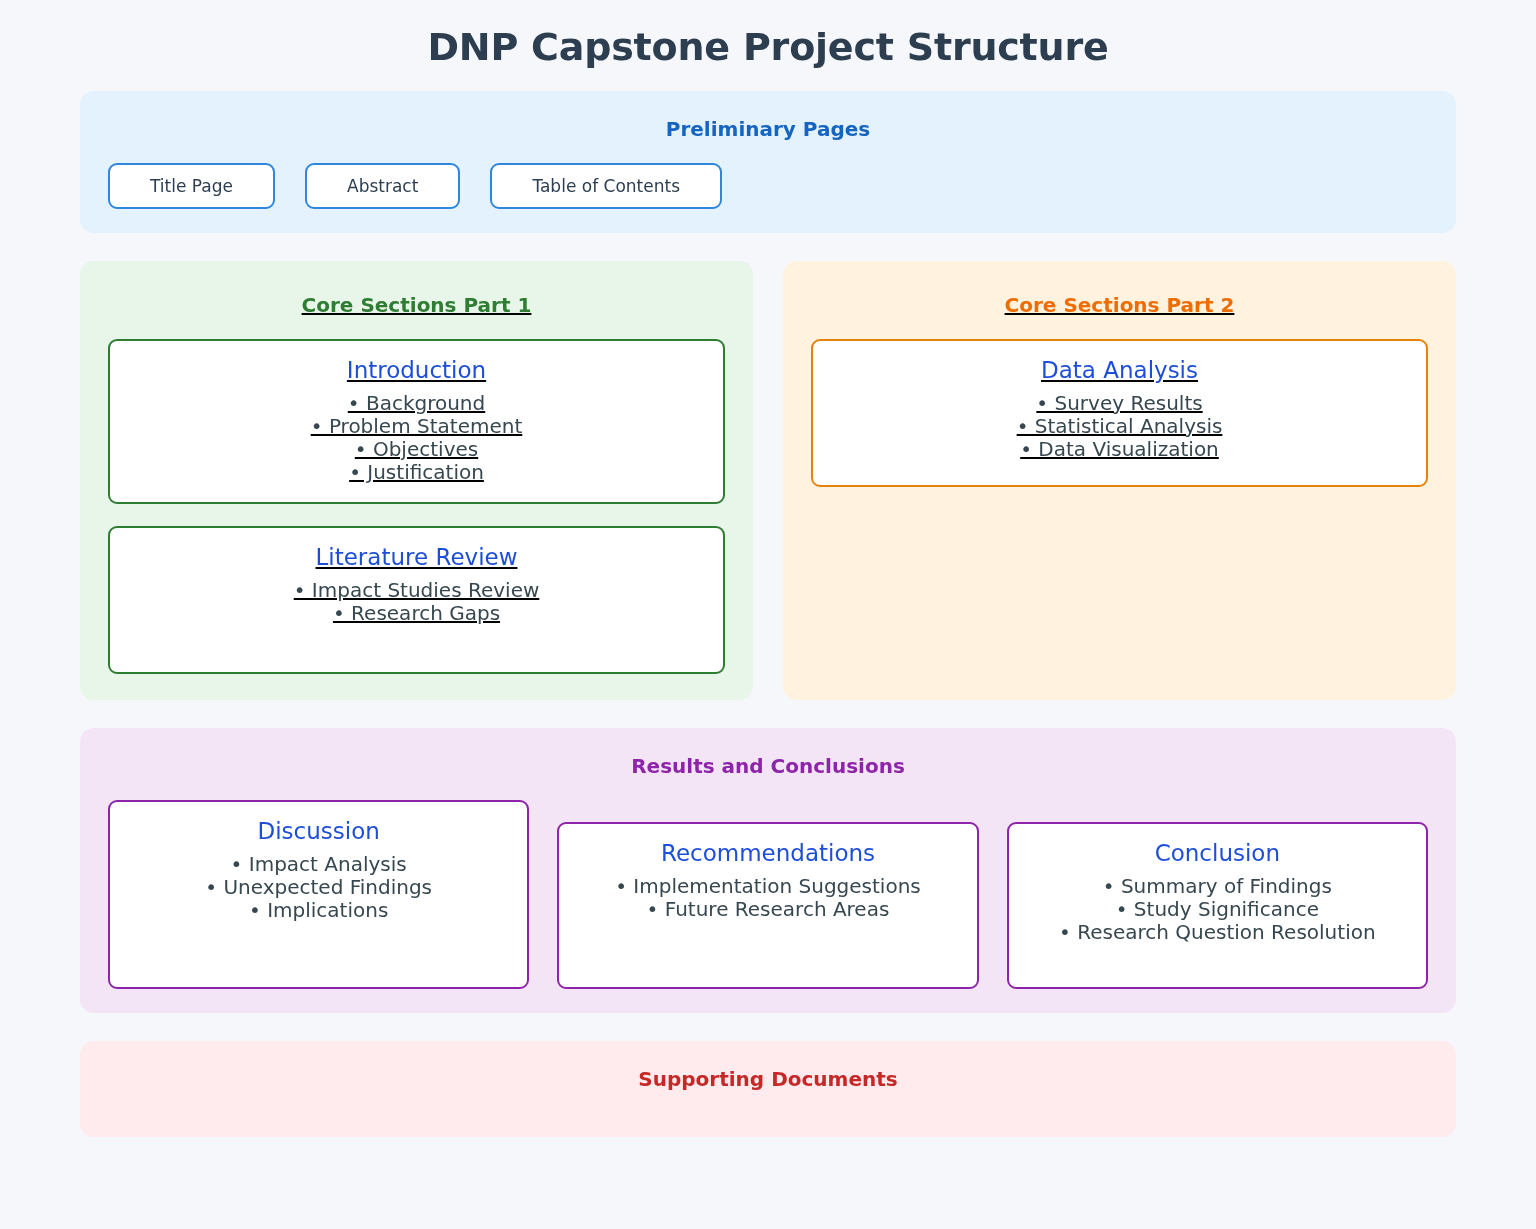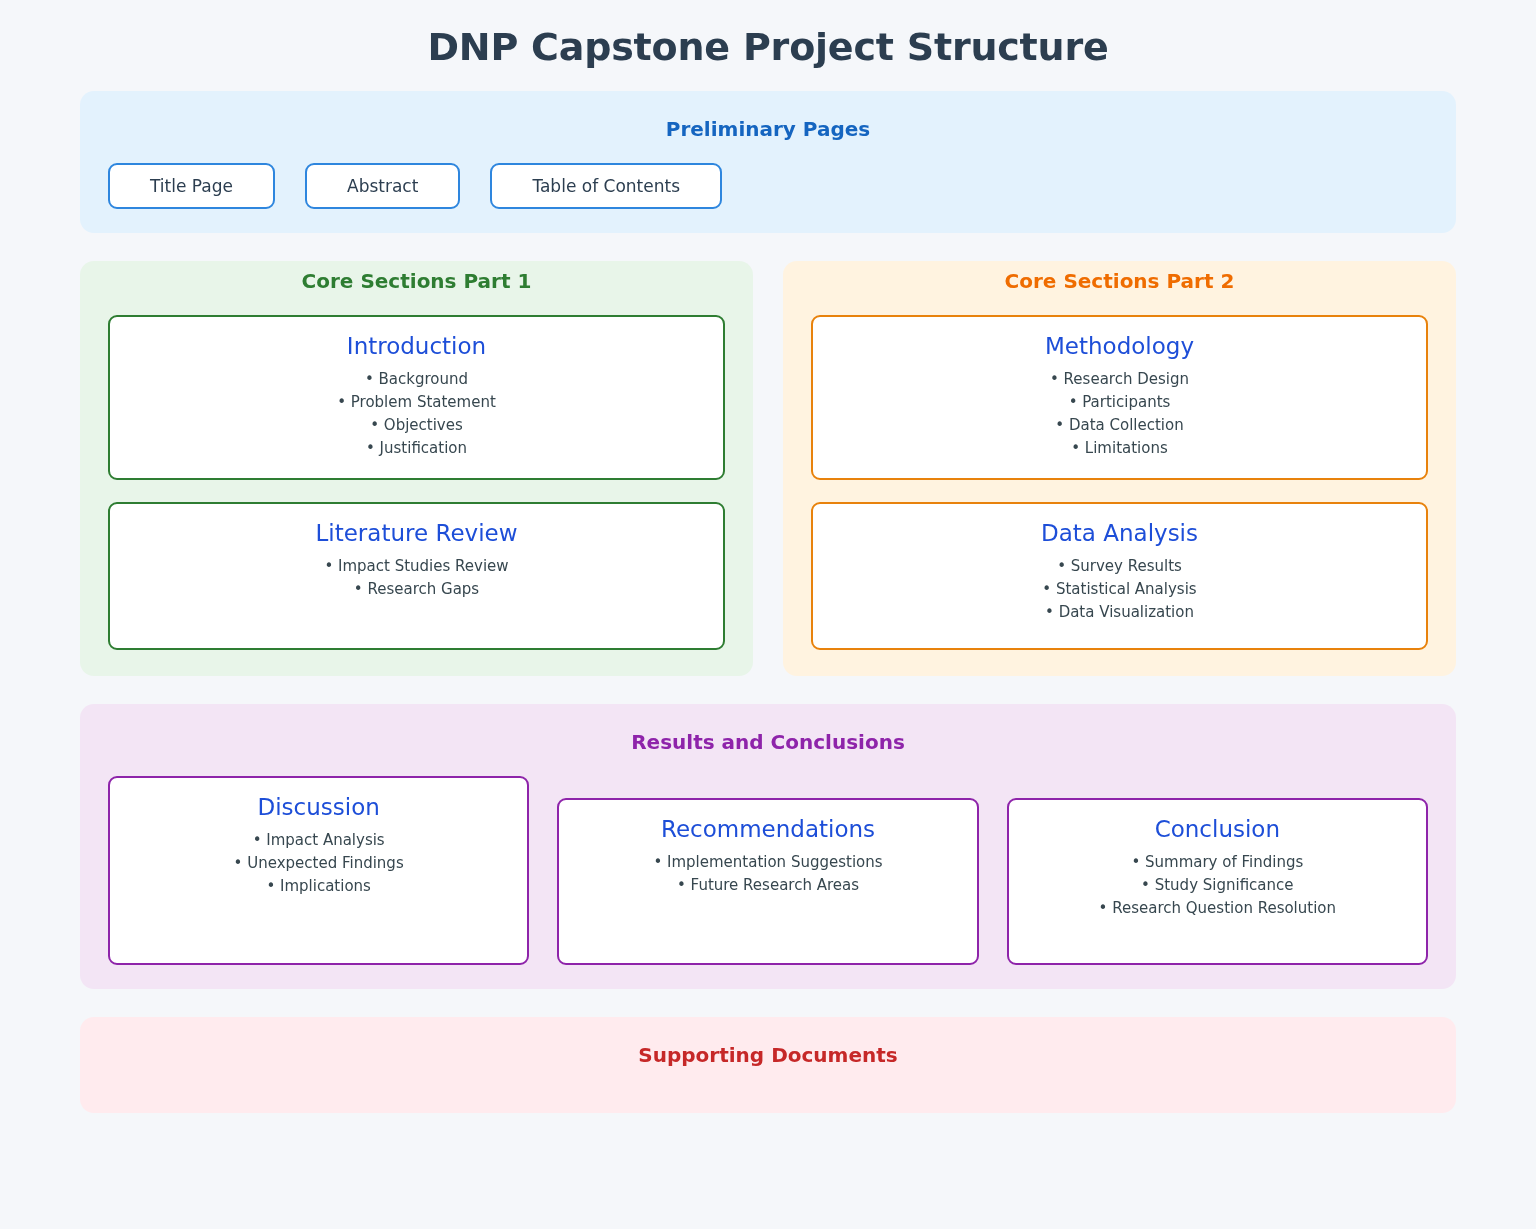--- a/index.html
+++ b/index.html
@@ -70,42 +70,43 @@
   .mid-row {
     display: flex;
     flex-direction: row;
     gap: 30px;
     margin: 0 80px 28px 80px;
   }
 
   .mid-col {
     flex: 1 1 0;
     border-radius: 14px;
-    padding: 8px 28px 26px 28px;
+    padding: 32px 28px 26px 28px;
+    text-decoration: underline;
   }
 
   .card {
     background: #ffffff;
     border-radius: 9px;
     padding: 16px 18px 18px 18px;
     text-align: center;
   }
 
   .card + .card { margin-top: 22px; }
 
   .card-title {
     font-size: 23px;
     color: #1d4ed8;
     margin-bottom: 9px;
     font-weight: normal;
     font-family: "DejaVu Sans", "Liberation Sans", sans-serif;
   }
 
   .card-item {
-    font-size: 15px;
+    font-size: 20px;
     color: #37474f;
     line-height: 23px;
   }
 
   
   .triple-row {
     display: flex;
     flex-direction: row;
     gap: 28px;
   }
@@ -179,27 +180,20 @@
       <div class="card card-lit">
         <div class="card-title">Literature Review</div>
         <div class="card-item">• Impact Studies Review</div>
         <div class="card-item">• Research Gaps</div>
       </div>
     </section>
 
     <section class="mid-col theme-orange">
       <div class="band-title">Core Sections Part 2</div>
 
-      <div class="card card-method">
-        <div class="card-title">Methodology</div>
-        <div class="card-item">• Research Design</div>
-        <div class="card-item">• Participants</div>
-        <div class="card-item">• Data Collection</div>
-        <div class="card-item">• Limitations</div>
-      </div>
 
       <div class="card card-data">
         <div class="card-title">Data Analysis</div>
         <div class="card-item">• Survey Results</div>
         <div class="card-item">• Statistical Analysis</div>
         <div class="card-item">• Data Visualization</div>
       </div>
     </section>
 
   </div>

